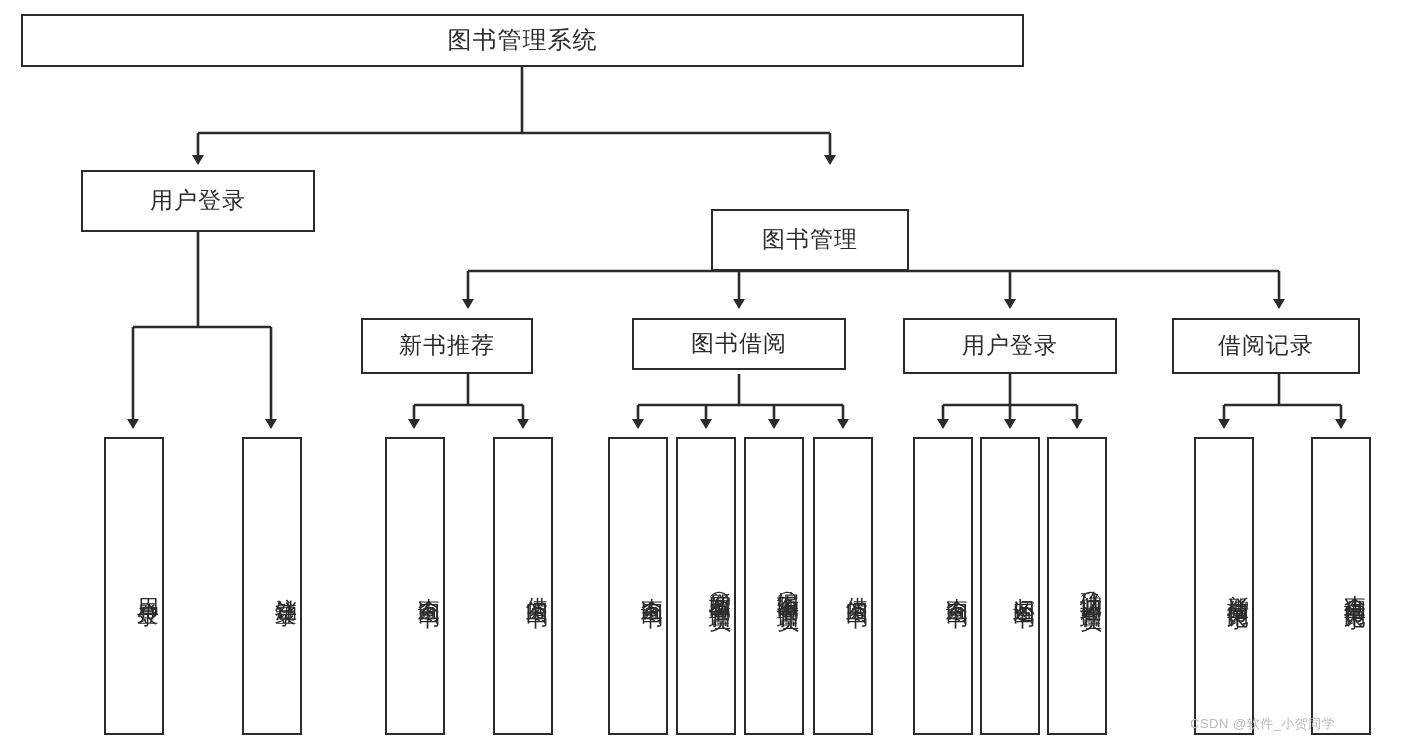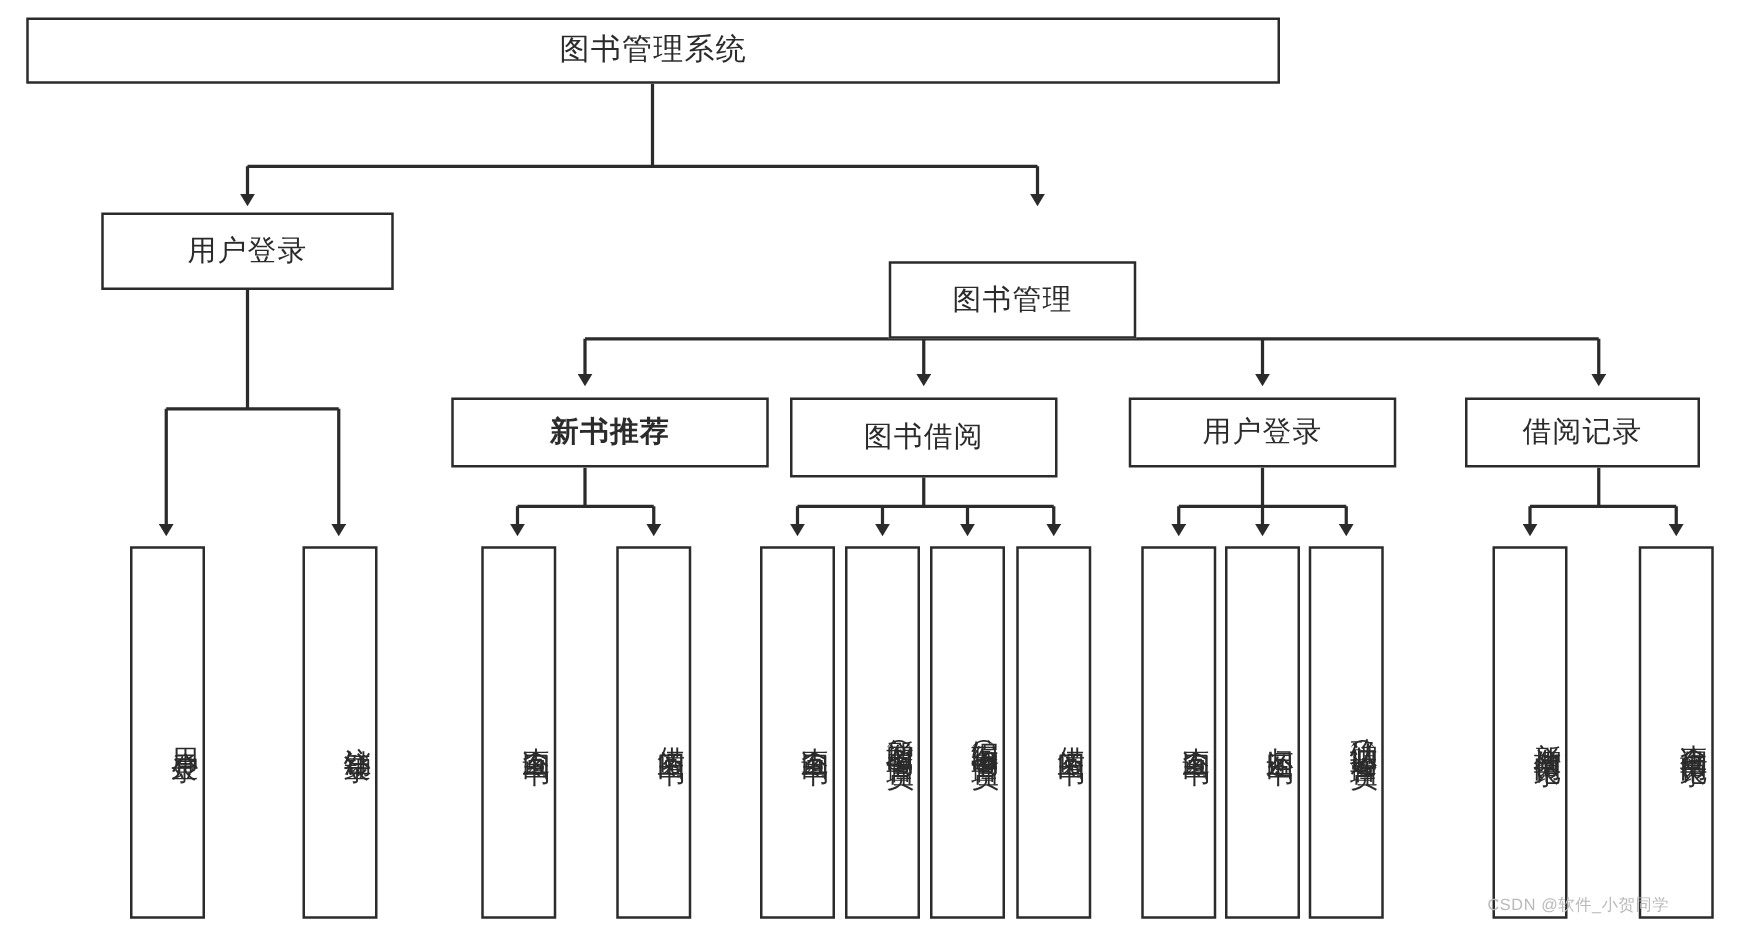--- a/index.html
+++ b/index.html
@@ -128,25 +128,25 @@
   </div>
 
   <div class="node horiz" style="left:81px; top:170px; width:234px; height:62px;">
     <span>用户登录</span>
   </div>
 
   <div class="node horiz" style="left:711px; top:170px; width:198px; height:62px;margin-top:39px;">
     <span>图书管理</span>
   </div>
 
-  <div class="node horiz" style="left:361px; top:318px; width:254px; height:56px;font-weight:bold;">
+  <div class="node horiz" style="left:361px; top:318px; width:172px; height:56px;">
     <span>新书推荐</span>
   </div>
 
-  <div class="node horiz" style="left:632px; top:318px; width:214px; height:64px;">
+  <div class="node horiz" style="left:632px; top:318px; width:214px; height:52px;">
     <span>图书借阅</span>
   </div>
 
   <div class="node horiz" style="left:903px; top:318px; width:214px; height:56px;">
     <span>用户登录</span>
   </div>
 
   <div class="node horiz" style="left:1172px; top:318px; width:188px; height:56px;">
     <span>借阅记录</span>
   </div>

